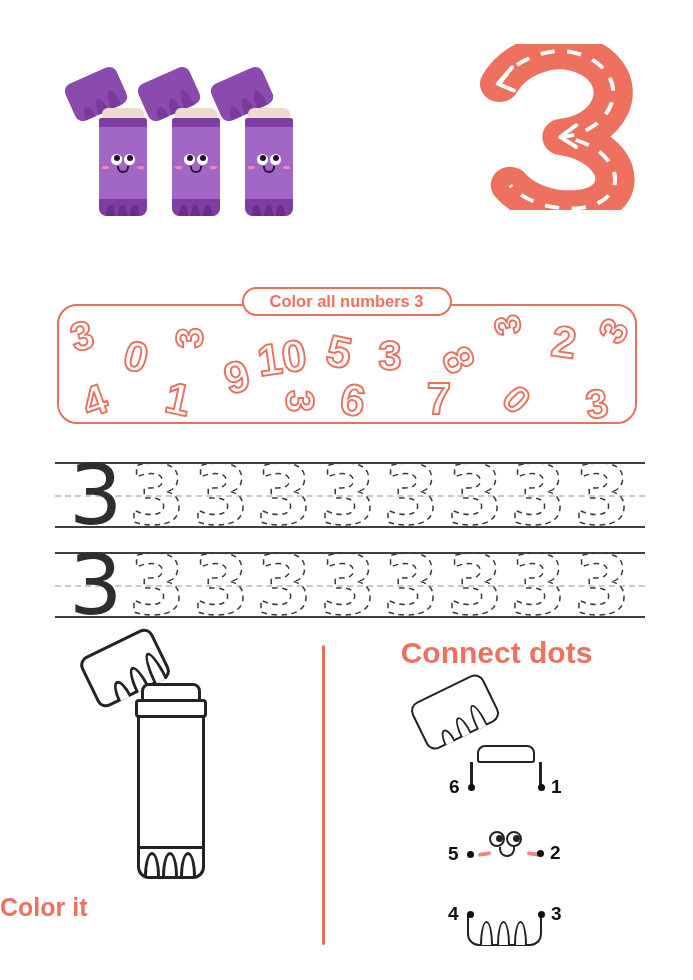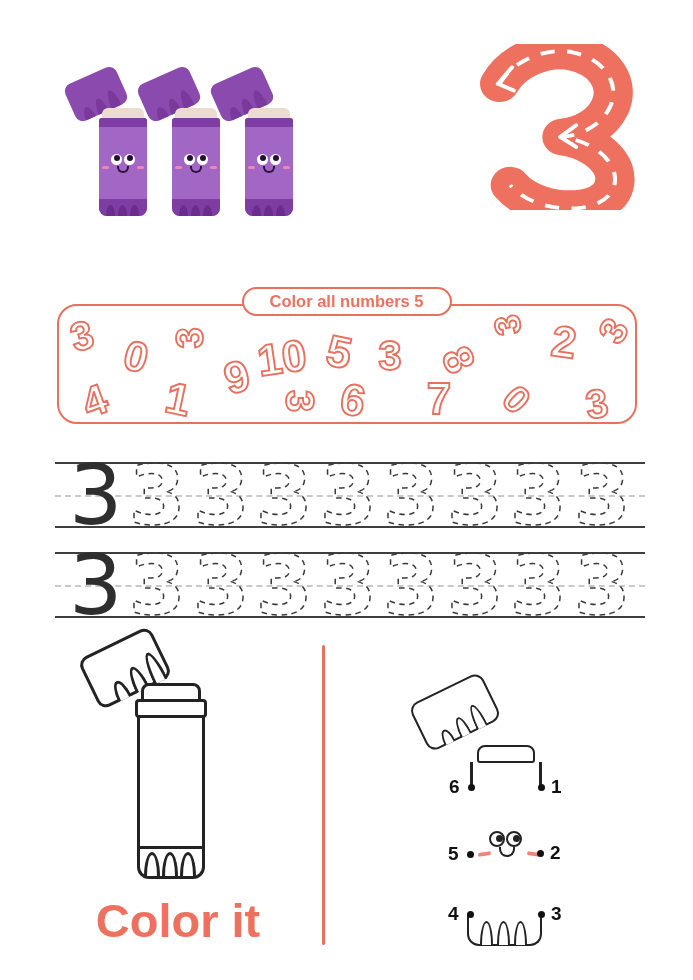--- a/index.html
+++ b/index.html
@@ -67,21 +67,21 @@
   .o { border:3px solid #232323; background:#fff; position:absolute; }
   #ci-cap { left:0; top:5px; width:80px; height:56px; border-radius:10px; transform:rotate(-26deg); }
   .ci-cap-arch { position:absolute; bottom:-3px; width:15px; border:3px solid #232323; border-bottom:none;
     border-radius:50% 50% 0 0 / 100% 100% 0 0; background:#fff; }
   #ci-nub { left:56px; top:48px; width:60px; height:20px; border-radius:8px 8px 2px 2px; }
   #ci-band { left:50px; top:64px; width:72px; height:19px; border-radius:4px; }
   #ci-body { left:52px; top:80px; width:68px; height:164px; border-radius:2px 2px 12px 12px; }
   #ci-botband { position:absolute; bottom:0; left:-3px; right:-3px; height:30px; border-top:3px solid #232323; }
   .ci-bot-arch { position:absolute; bottom:0; width:16px; height:24px; border:3px solid #232323; border-bottom:none;
     border-radius:50% 50% 0 0 / 100% 100% 0 0; background:#fff; }
-  #color-it-label { position:absolute; left:0; top:893px; width:356px; text-align:center; font-size:47px; }
+  #color-it-label { position:absolute; left:0; top:893px; width:356px; font-size:25px; }
 
   
   #connect-dots-title { position:absolute; left:330px; top:636px; width:333px; text-align:center; font-size:30px; }
   #cd-cap { left:415px; top:686px; width:80px; height:52px; border:2.5px solid #232323;
     border-radius:10px; transform:rotate(-26deg); background:#fff; }
   .cd-cap-arch { position:absolute; bottom:-2px; width:12px; border:2.5px solid #232323; border-bottom:none;
     border-radius:50% 50% 0 0 / 100% 100% 0 0; background:#fff; }
   #cd-band { left:477px; top:745px; width:58px; height:18px; border:2.5px solid #232323; border-radius:8px 8px 3px 3px; background:#fff; }
   .cd-line { position:absolute; width:2.5px; height:25px; background:#232323; top:762px; }
   #cd-eyes { position:absolute; left:489px; top:831px; display:flex; gap:1px; }
@@ -193,21 +193,21 @@
       </div>
     </div>
 
   <svg id="big-three-svg" width="178" height="166" viewBox="0 0 100 100" preserveAspectRatio="none">
     <path d="M 20 24 C 28 9 47 2 61 5 C 79 9 88 24 82 38 C 77 49 66 55 55 56 C 68 58 80 65 84 76 C 88 90 77 98 63 99 C 49 100 34 95 26 85" fill="none" stroke="#ee7160" stroke-width="22" stroke-linecap="round" stroke-linejoin="round"></path>
     <path d="M 20 24 C 28 9 47 2 61 5 C 79 9 88 24 82 38 C 77 49 66 55 55 56 C 68 58 80 65 84 76 C 88 90 77 98 63 99 C 49 100 34 95 26 85" fill="none" stroke="#ffffff" stroke-width="2.3" stroke-dasharray="8 7"></path>
     <polyline points="27,14 19,24 28,28" fill="none" stroke="#ffffff" stroke-width="2.3" stroke-linecap="round" stroke-linejoin="round"></polyline>
     <polyline points="63,49 54,56 63,62" fill="none" stroke="#ffffff" stroke-width="2.3" stroke-linecap="round" stroke-linejoin="round"></polyline>
   </svg>
 
-  <div id="box-title-pill" class="coral-text">Color all numbers 5</div>
+  <div id="box-title-pill" class="coral-text">Color all numbers 3</div>
   <div id="numbers-box"></div>
   <div id="numbers-layer">
       <div class="outline-num" style="left: 82px; top: 336px; font-size: 40px; transform: translate(-50%, -50%) rotate(-15deg);">3</div>
       <div class="outline-num" style="left: 136px; top: 357px; font-size: 42px; transform: translate(-50%, -50%) rotate(15deg);">0</div>
       <div class="outline-num" style="left: 190px; top: 338px; font-size: 38px; transform: translate(-50%, -50%) rotate(-90deg);">3</div>
       <div class="outline-num" style="left: 237px; top: 377px; font-size: 44px; transform: translate(-50%, -50%) rotate(-15deg);">9</div>
       <div class="outline-num" style="left: 282px; top: 358px; font-size: 44px; transform: translate(-50%, -50%) rotate(-8deg);">10</div>
       <div class="outline-num" style="left: 339px; top: 352px; font-size: 44px; transform: translate(-50%, -50%) rotate(12deg);">5</div>
       <div class="outline-num" style="left: 390px; top: 356px; font-size: 42px; transform: translate(-50%, -50%) rotate(0deg);">3</div>
       <div class="outline-num" style="left: 458px; top: 360px; font-size: 42px; transform: translate(-50%, -50%) rotate(65deg);">8</div>
@@ -299,20 +299,21 @@
         <div class="ci-bot-arch" style="left:7px;"></div>
         <div class="ci-bot-arch" style="left:25px;"></div>
         <div class="ci-bot-arch" style="left:43px;"></div>
       </div>
     </div>
   </div>
   <div id="color-it-label" class="coral-text">Color it</div>
 
   <div id="divider"></div>
 
+  <div id="connect-dots-title" class="coral-text">Connect dots</div>
   <div id="cd-cap" class="o">
     <div class="cd-cap-arch" style="left:14px; height:15px;"></div>
     <div class="cd-cap-arch" style="left:32px; height:20px;"></div>
     <div class="cd-cap-arch" style="left:50px; height:25px;"></div>
   </div>
   <div id="cd-band" style="position:absolute;"></div>
   <div class="cd-line" style="left:470px;"></div>
   <div class="cd-line" style="left:539px;"></div>
   <div id="cd-eyes">
     <div class="cd-eye">

